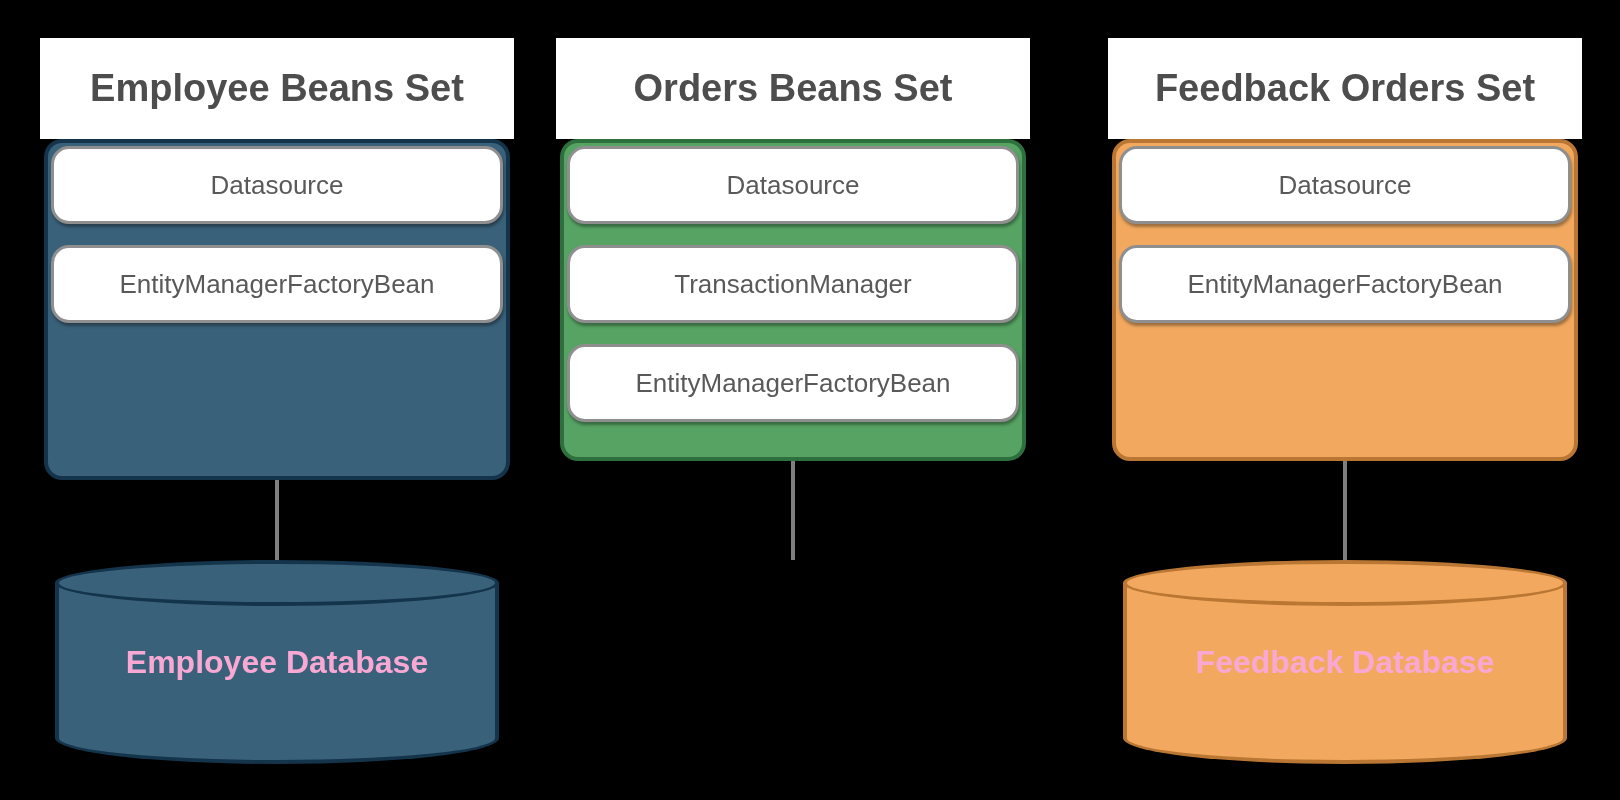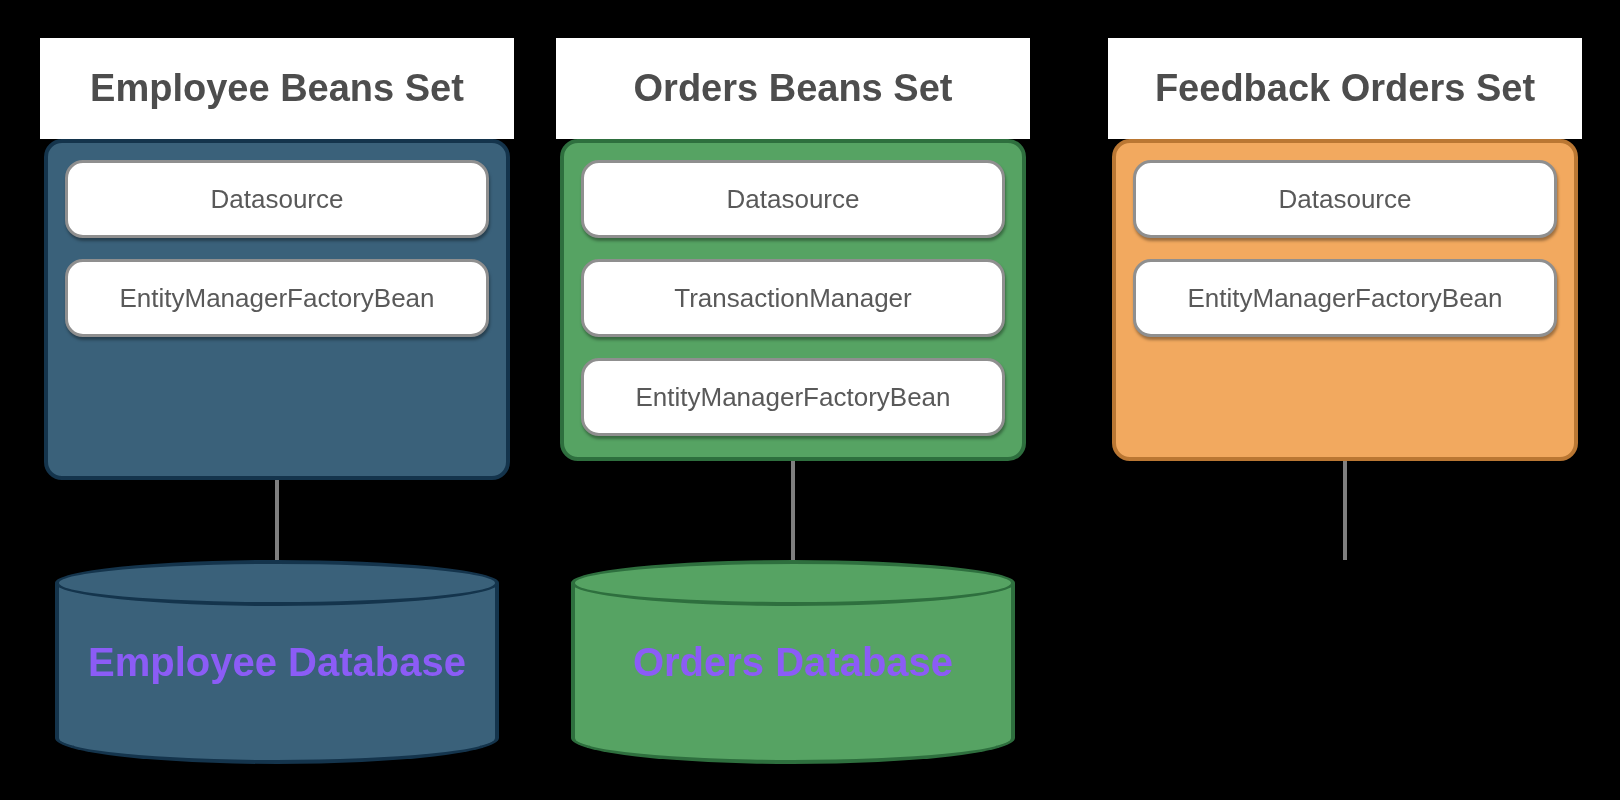--- a/index.html
+++ b/index.html
@@ -23,21 +23,21 @@
   .header-title{
     font-size:38px;font-weight:bold;color:#4d4d4d;letter-spacing:0;
   }
 
   .container{
     position:absolute;top:101px;left:4px;width:466px;
     box-sizing:border-box;
     background:var(--fill);
     border:4px solid var(--stroke);
     border-radius:18px;
-    padding:17px;
+    padding:3px;
     box-shadow:-3px 4px 0 rgba(0,0,0,0.35);
   }
   .col-0 .container{height:341px;}
   .col-1 .container{height:322px;}
   .col-2 .container{height:322px;}
 
   .bean{
     box-sizing:border-box;
     height:78px;margin-bottom:21px;
     background:#ffffff;
@@ -71,21 +71,21 @@
   .cyl-top{
     position:absolute;top:0;left:0;right:0;height:46px;
     box-sizing:border-box;
     background:var(--fill);
     border:4px solid var(--stroke);
     border-radius:50%;
   }
   .cyl-label{
     position:absolute;left:0;right:0;top:0;bottom:0;
     display:flex;align-items:center;justify-content:center;
-    font-size:40px;font-weight:bold;color:#8b5cf6;
+    font-size:32px;font-weight:bold;color:#f9a8d4;
   }
 </style>
 </head>
 <body>
 
 <div class="column col-0" style="--fill: #3A617A; --stroke: #14344C;">
   <div class="header">
     <span class="header-title">Employee Beans Set</span>
   </div>
   <div class="container">
@@ -113,33 +113,33 @@
       <span class="bean-label">Datasource</span>
     </div>
     <div class="bean">
       <span class="bean-label">TransactionManager</span>
     </div>
     <div class="bean">
       <span class="bean-label">EntityManagerFactoryBean</span>
     </div>
   </div>
   <div class="connector"></div>
-  <div class="cylinder">
-    <div class="cyl-side"></div>
-    <div class="cyl-top"></div>
-    <div class="cyl-label">Orders Database</div>
-  </div>
 </div>
 
 <div class="column col-2" style="--fill: #F2A95F; --stroke: #BA7733;">
   <div class="header">
     <span class="header-title">Feedback Orders Set</span>
   </div>
   <div class="container">
     <div class="bean">
       <span class="bean-label">Datasource</span>
     </div>
     <div class="bean">
       <span class="bean-label">EntityManagerFactoryBean</span>
     </div>
   </div>
   <div class="connector"></div>
+  <div class="cylinder">
+    <div class="cyl-side"></div>
+    <div class="cyl-top"></div>
+    <div class="cyl-label">Feedback Database</div>
+  </div>
 </div>
 
 </body></html>

